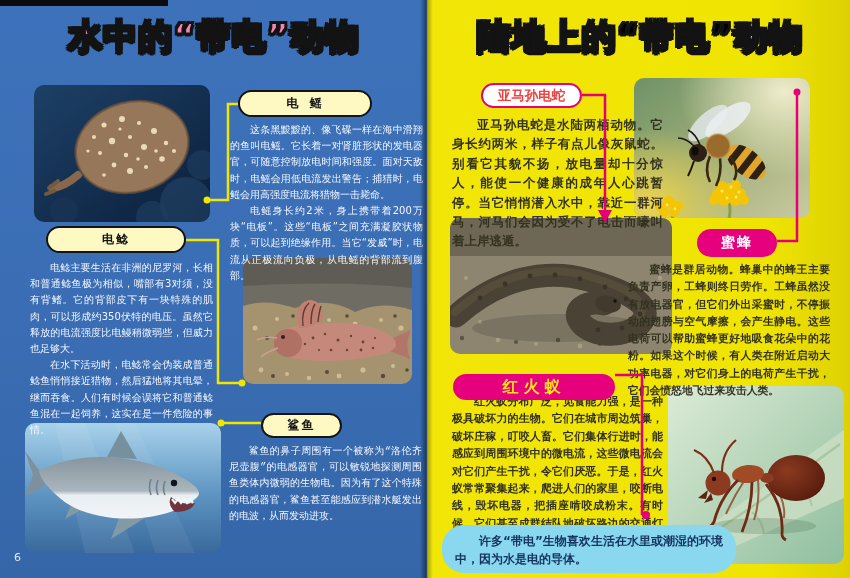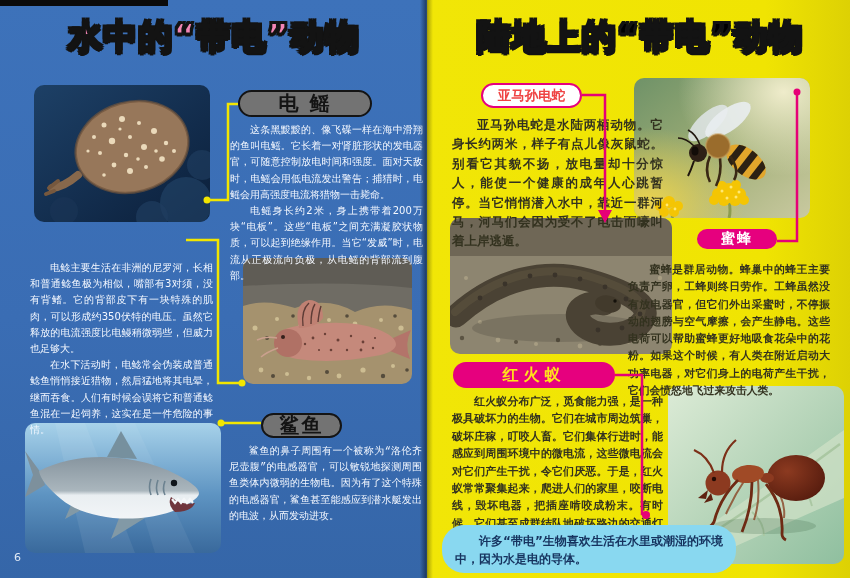--- a/index.html
+++ b/index.html
@@ -15,21 +15,21 @@
 
   .title { position:absolute; text-align:center; white-space:nowrap; font-weight:bold;
            font-size:34px; letter-spacing:1px; z-index:2;
            -webkit-text-stroke:2px #131313;
            text-shadow:2px 2px 0 #131313,-2px 2px 0 #131313,2px -2px 0 #131313,-2px -2px 0 #131313,0 3px 0 #131313; }
   .title.pink { left:16px; top:14px; width:396px; color:#f285b5; }
   .title.blue { left:444px; top:14px; width:392px; color:#000000; }
 
   .pill { position:absolute; display:flex; align-items:center; justify-content:center;
           font-weight:bold; border-radius:999px; z-index:5; white-space:nowrap; }
-  .pill.yellow  { background:#737373; border:2px solid #141414; color:#141414; font-size:20px; letter-spacing:2px; }
+  .pill.yellow  { background:#fef9c3; border:2px solid #141414; color:#141414; font-size:12px; letter-spacing:2px;font-family:Liberation Mono, monospace; }
   .pill.outline { background:#ffffff; border:2.5px solid #e6007e; color:#ef4444; font-size:13.5px; }
   .pill.magenta { background:#e6007e; color:#ffffff; font-size:14px; letter-spacing:2px; }
   .pill.magenta.yellowtext { color:#ffe11c; font-size:16px; letter-spacing:5px; }
 
   .text { position:absolute; text-align:justify; z-index:2; }
   .text p { text-indent:2em; }
   .on-blue   { color:#f4f8ff; font-size:10px; line-height:1.62; }
   .on-yellow { color:#33321f; font-weight:600; }
   .t-snake { font-size:12.5px; line-height:1.55; }
   .t-bee   { font-size:10.8px; line-height:1.6; }
@@ -103,20 +103,21 @@
     </svg>
   </figure>
 
   <div class="pill yellow" style="left:238px;top:90px;width:134px;height:27px;">电 鳐</div>
 
   <div class="text on-blue" style="left:230px;top:122px;width:193px;">
     <p>这条黑黢黢的、像飞碟一样在海中滑翔的鱼叫电鳐。它长着一对肾脏形状的发电器官，可随意控制放电时间和强度。面对天敌时，电鳐会用低电流发出警告；捕猎时，电鳐会用高强度电流将猎物一击毙命。</p>
     <p>电鳐身长约2米，身上携带着200万块“电板”。这些“电板”之间充满凝胶状物质，可以起到绝缘作用。当它“发威”时，电流从正极流向负极，从电鳐的背部流到腹部。</p>
   </div>
 
+  <div class="pill yellow" style="left:46px;top:226px;width:140px;height:27px;">电鲶</div>
 
   <div class="text on-blue" style="left:30px;top:260px;width:183px;">
     <p>电鲶主要生活在非洲的尼罗河，长相和普通鲶鱼极为相似，嘴部有3对须，没有背鳍。它的背部皮下有一块特殊的肌肉，可以形成约350伏特的电压。虽然它释放的电流强度比电鳗稍微弱些，但威力也足够大。</p>
     <p>在水下活动时，电鲶常会伪装成普通鲶鱼悄悄接近猎物，然后猛地将其电晕，继而吞食。人们有时候会误将它和普通鲶鱼混在一起饲养，这实在是一件危险的事情。</p>
   </div>
 
   <figure class="photo" style="left:243px;top:258px;width:169px;height:126px;">
     <svg viewBox="0 0 169 126">
       <rect width="169" height="126" fill="#a5926e"></rect>
       <path d="M0 0 H169 V52 Q138 42 112 54 Q84 38 52 50 Q22 40 0 48 Z" fill="#6f6c64"></path>
@@ -326,27 +327,27 @@
       <path d="M76 78 Q70 92 76 104 M86 80 Q88 96 82 108 M96 78 Q106 92 100 102" stroke="#3a2814" stroke-width="2.6" fill="none"></path>
       <circle cx="84" cy="68" r="12" fill="#9a6c2c"></circle>
       <circle cx="84" cy="68" r="12" fill="none" stroke="#c79a55" stroke-width="2" opacity=".5"></circle>
       <circle cx="64" cy="75" r="9" fill="#2e2016"></circle>
       <ellipse cx="61" cy="73" rx="3.5" ry="4.5" fill="#120c08"></ellipse>
       <path d="M60 68 Q52 60 44 60 M66 67 Q62 56 54 52" stroke="#20160e" stroke-width="1.6" fill="none"></path>
       <path d="M60 83 Q57 92 54 98" stroke="#20160e" stroke-width="2" fill="none"></path>
     </svg>
   </figure>
 
-  <div class="pill magenta" style="left:697px;top:229px;width:80px;height:20px;">蜜蜂</div>
+  <div class="pill magenta" style="left:697px;top:229px;width:80px;height:28px;">蜜蜂</div>
 
   <div class="text on-yellow t-bee" style="left:628px;top:261px;width:202px;">
     <p>蜜蜂是群居动物。蜂巢中的蜂王主要负责产卵，工蜂则终日劳作。工蜂虽然没有放电器官，但它们外出采蜜时，不停振动的翅膀与空气摩擦，会产生静电。这些电荷可以帮助蜜蜂更好地吸食花朵中的花粉。如果这个时候，有人类在附近启动大功率电器，对它们身上的电荷产生干扰，它们会愤怒地飞过来攻击人类。</p>
   </div>
 
-  <div class="pill magenta yellowtext" style="left:453px;top:362px;width:162px;height:26px;">红火蚁</div>
+  <div class="pill magenta yellowtext" style="left:453px;top:374px;width:162px;height:26px;">红火蚁</div>
 
   <div class="text on-yellow t-ant" style="left:452px;top:393px;width:211px;">
     <p>红火蚁分布广泛，觅食能力强，是一种极具破坏力的生物。它们在城市周边筑巢，破坏庄稼，叮咬人畜。它们集体行进时，能感应到周围环境中的微电流，这些微电流会对它们产生干扰，令它们厌恶。于是，红火蚁常常聚集起来，爬进人们的家里，咬断电线，毁坏电器，把插座啃咬成粉末。有时候，它们甚至成群结队地破坏路边的交通灯电路，引发交通阻塞，着实可恶。</p>
   </div>
 
   <figure class="photo" style="left:668px;top:386px;width:176px;height:178px;">
     <svg viewBox="0 0 176 178">
       <defs>
         <linearGradient id="an-bg" x1="0" y1="0" x2="1" y2="1">
           <stop offset="0" stop-color="#dcebd6"></stop>

